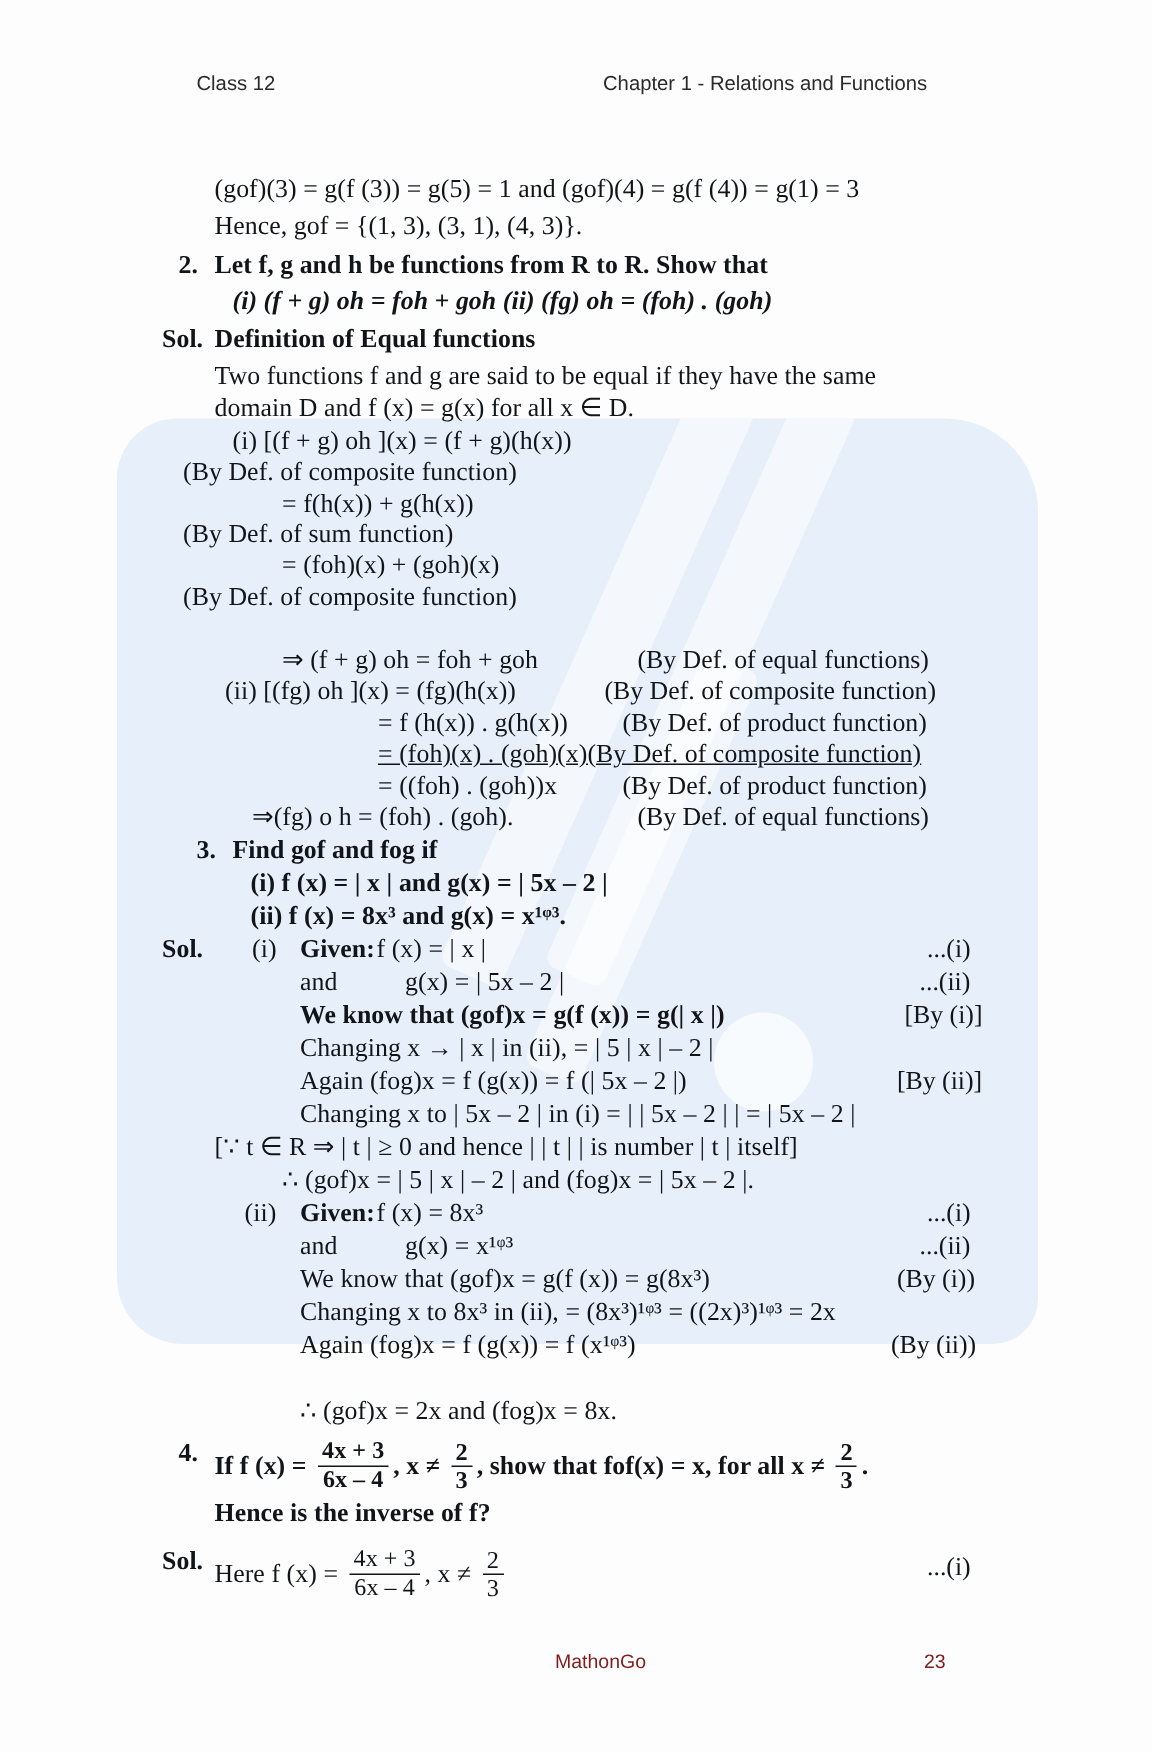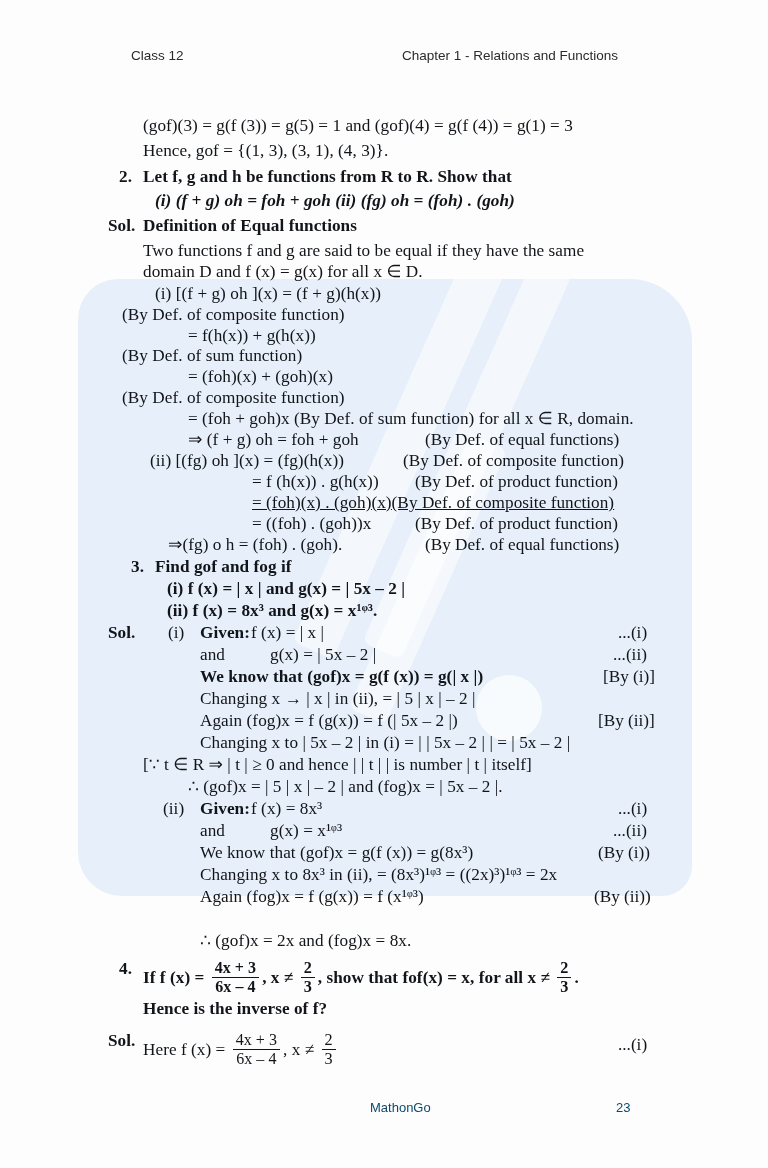--- a/index.html
+++ b/index.html
@@ -115,21 +115,21 @@
 
   
   .footer {
     position: absolute;
     top: 1100px;
     left: 0;
     width: 768px;
     height: 20px;
     font-family: "Liberation Sans", sans-serif;
     font-size: 13px;
-    color: #0c4a6e;
+    color: #7f1d1d;
   }
   .footer .brand { position: absolute; left: 370px; top: 0; }
   .footer .pno   { position: absolute; left: 616px; top: 0; }
 </style>
 </head>
 <body>
 
 <div class="page">
 
   <div class="header">
@@ -158,21 +158,20 @@
 
     <div class="ln b" style="left:143px; top:217px;">Definition of Equal functions</div>
     <div class="ln" style="left:143px; top:263px;">domain D and f (x) = g(x) for all x ∈ D.</div>
 
     <div class="ln" style="left:155px; top:285px;">(i)  [(f + g) oh ](x)  =  (f + g)(h(x))</div>
     <div class="ln" style="left:122px; top:306px;">(By Def. of composite function)</div>
     <div class="ln" style="left:188px; top:327px;">=  f(h(x))  +  g(h(x))</div>
     <div class="ln" style="left:122px; top:347px;">(By Def. of sum function)</div>
     <div class="ln" style="left:188px; top:368px;">=  (foh)(x)  +  (goh)(x)</div>
     <div class="ln" style="left:122px; top:389px;">(By Def. of composite function)</div>
-    <div class="ln" style="left:188px; top:410px;">=  (foh + goh)x  (By Def. of sum function) for all x ∈ R, domain.</div>
 
     <div class="ln" style="left:188px; top:431px;">⇒ (f + g) oh  =  foh + goh</div>
     <div class="rt" style="left:425px; top:431px;">(By Def. of equal functions)</div>
 
     <div class="ln" style="left:150px; top:452px;">(ii)  [(fg) oh ](x)  =  (fg)(h(x))</div>
     <div class="rt" style="left:403px; top:452px;">(By Def. of composite function)</div>
 
     <div class="ln" style="left:252px; top:473px;">=  f (h(x)) . g(h(x))</div>
     <div class="rt" style="left:415px; top:473px;">(By Def. of product function)</div>
 

